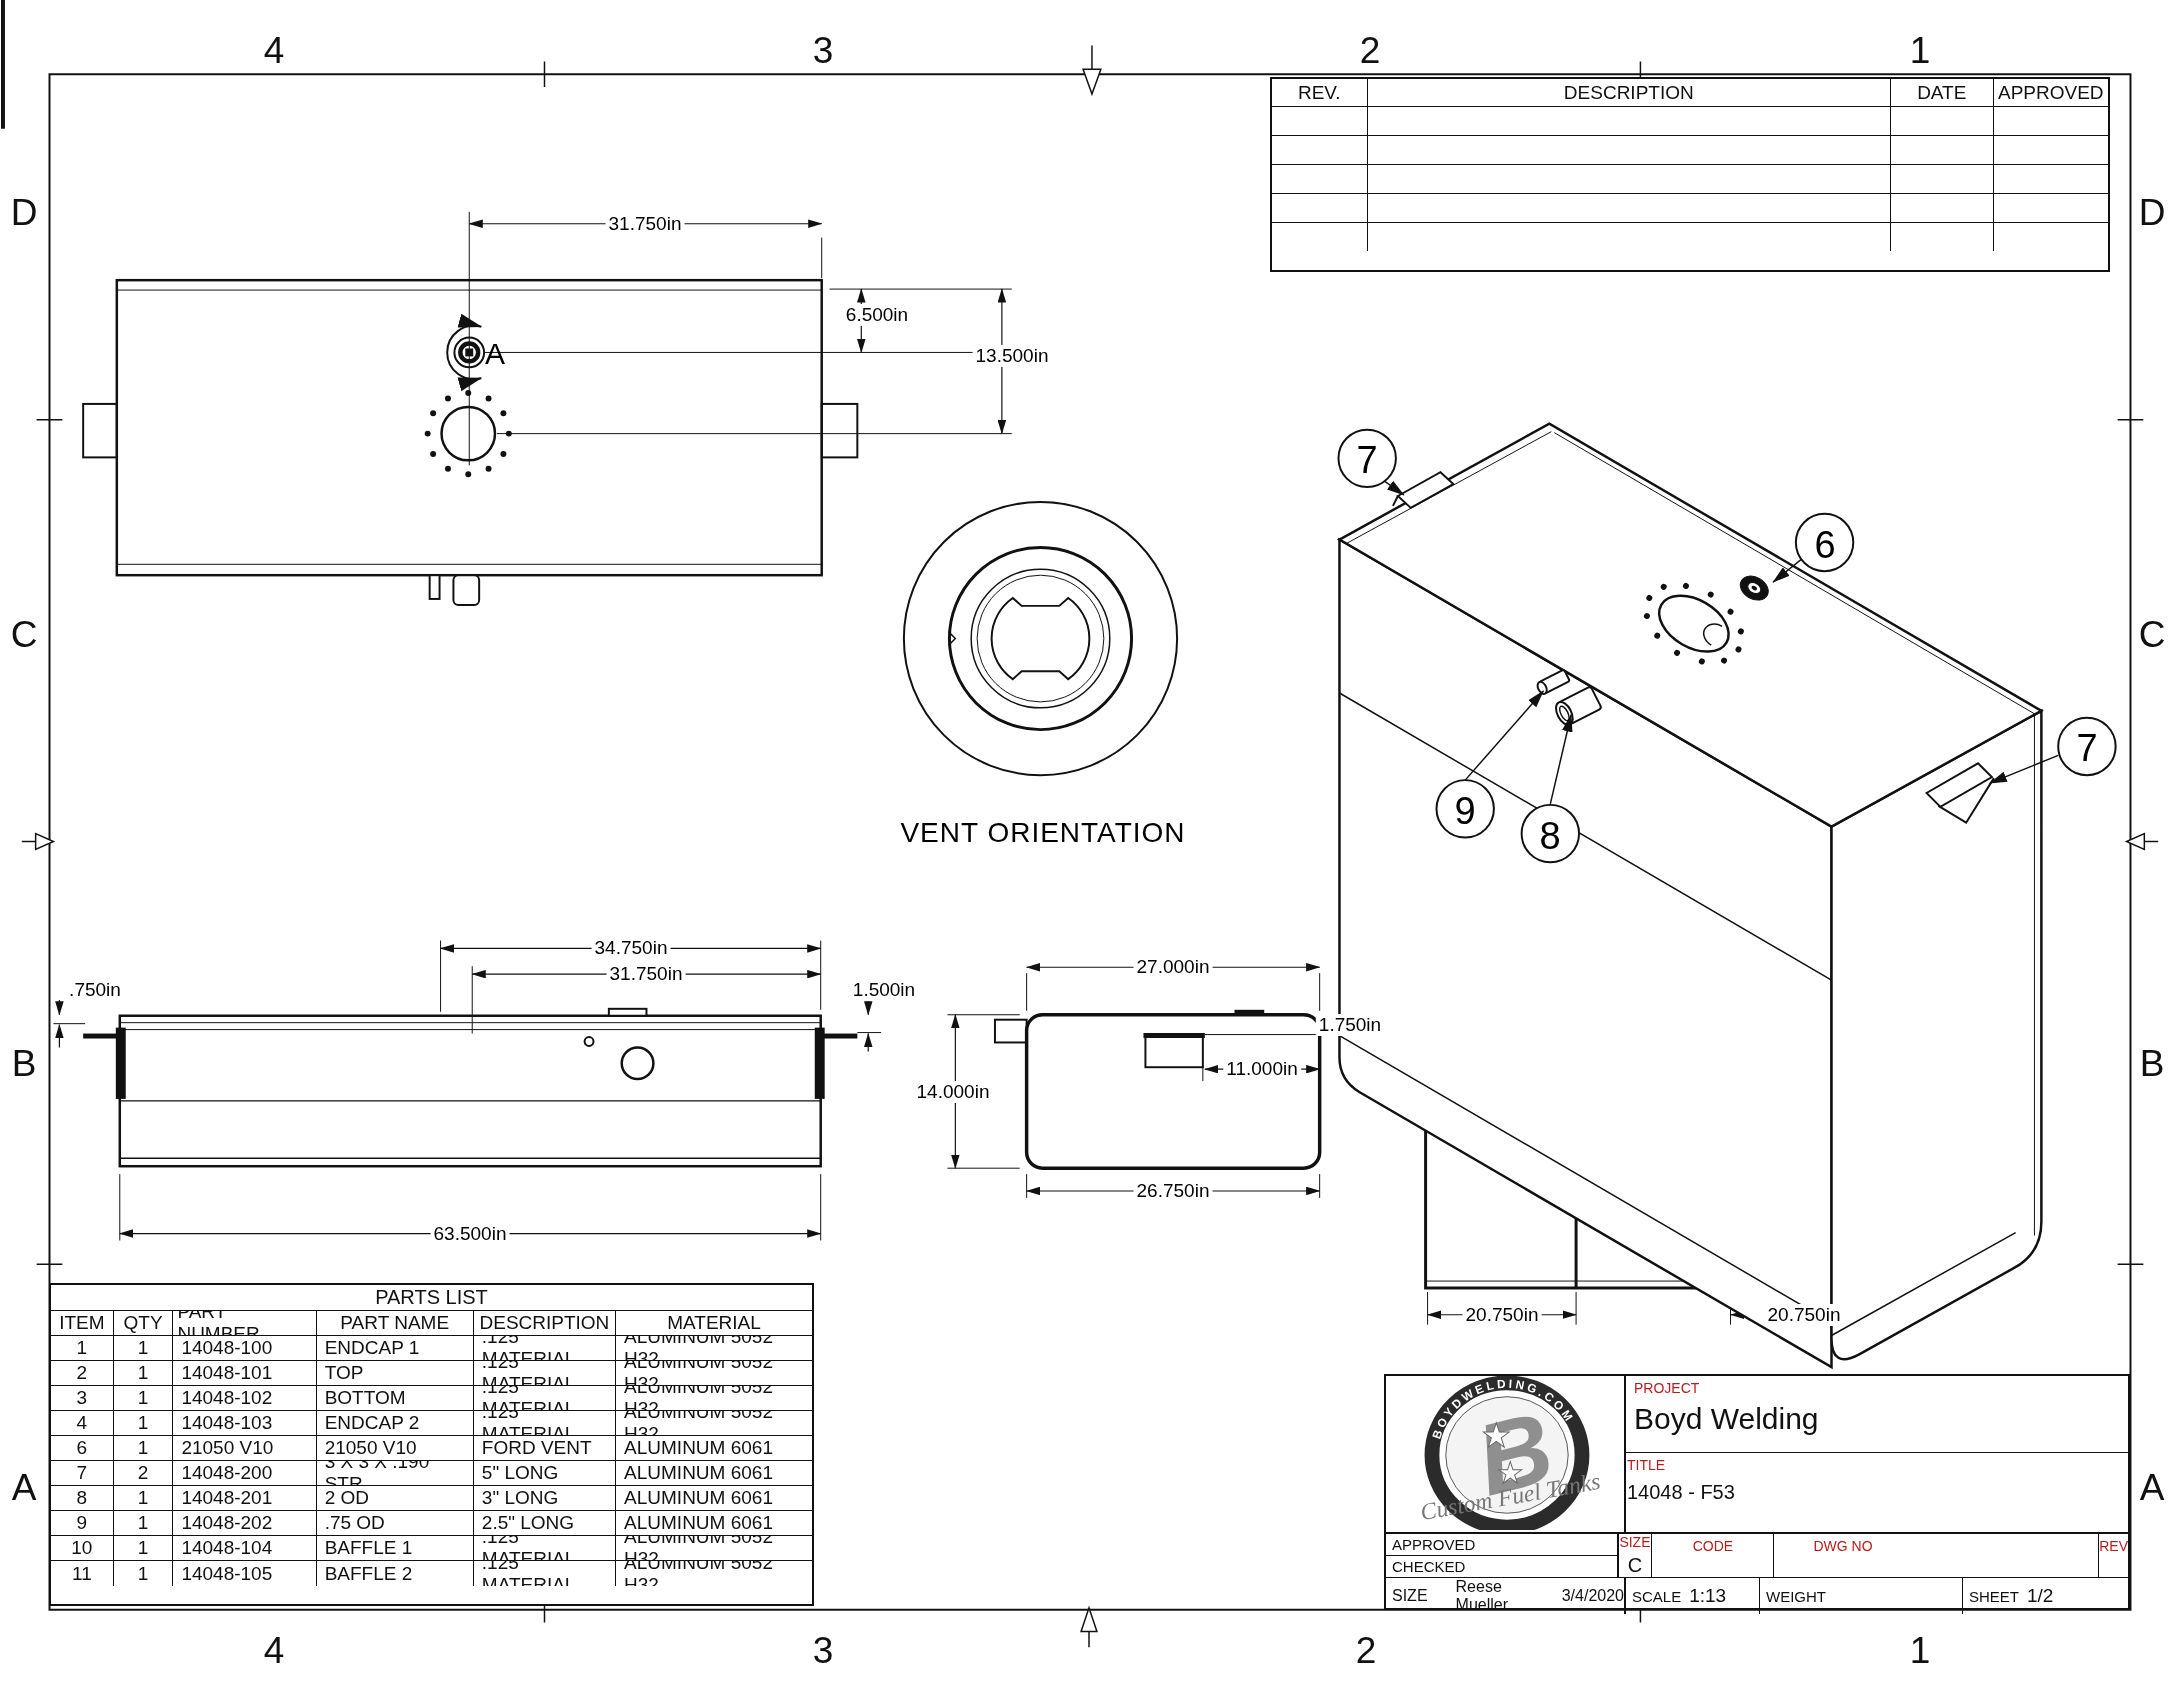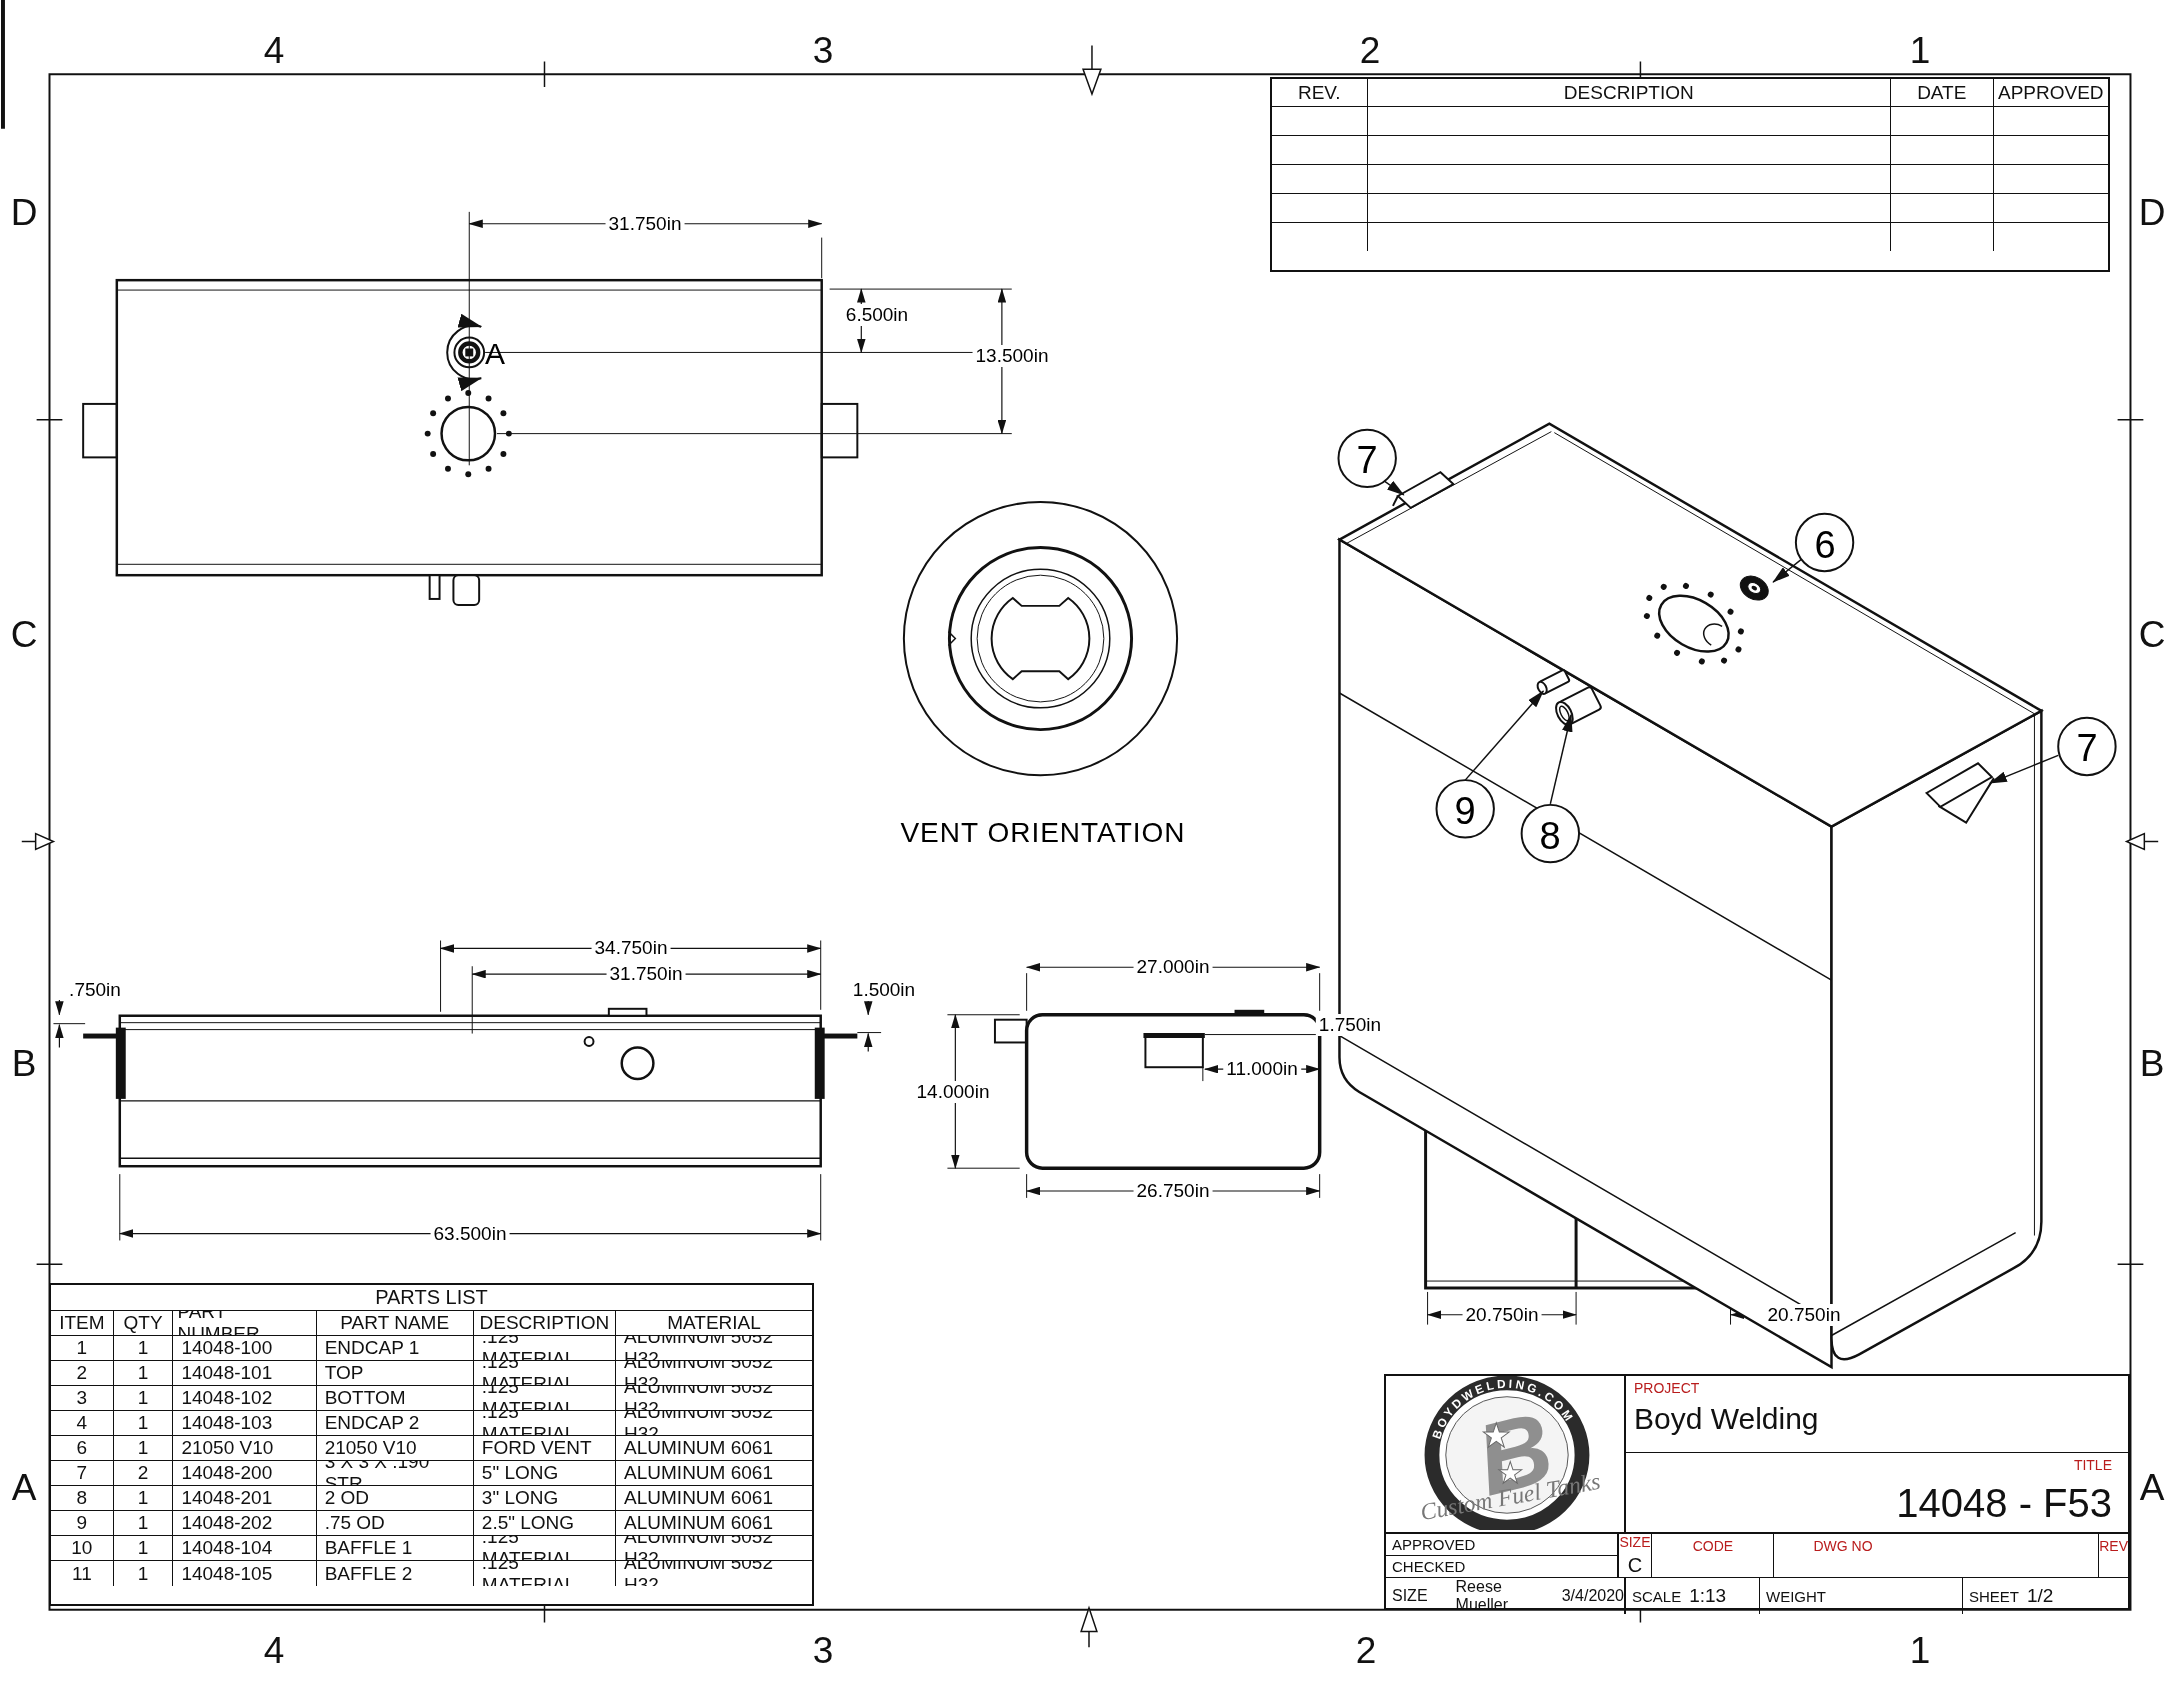--- a/index.html
+++ b/index.html
@@ -25,24 +25,24 @@
   .tbl .titlerow{display:flex;align-items:center;justify-content:center;
                  border-bottom:1.5px solid #111;font-size:20px;}
   
   #titleblock{position:absolute;z-index:2;left:1384px;top:1374px;width:746px;height:236px;
               border:2.5px solid #111;box-sizing:border-box;background:#fff;display:flex;flex-direction:column;}
   #titleblock *{box-sizing:border-box;}
   .tb-top{display:flex;height:158px;border-bottom:2px solid #111;}
   .tb-logo{width:240px;border-right:2px solid #111;position:relative;}
   .tb-projtitle{flex:1;display:flex;flex-direction:column;}
   .tb-proj{height:77px;border-bottom:1.5px solid #111;padding:4px 8px;}
-  .tb-title{flex:1;padding:4px 16px;text-align:right;}
+  .tb-title{flex:1;padding:4px 1px;}
   .tb-small{font-size:14px;color:#b91c1c;}
   .tb-proj-name{font-size:30px;margin-top:6px;}
-  .tb-title-name{font-size:40px;margin-top:8px;}
+  .tb-title-name{font-size:20px;margin-top:8px;}
   .tb-mid{display:flex;height:53px;border-bottom:1.5px solid #111;}
   .tb-approvals{width:240px;border-right:2px solid #111;display:flex;flex-direction:column;}
   .tb-approved{height:50%;border-bottom:1.5px solid #111;display:flex;align-items:center;padding-left:6px;font-size:15px;}
   .tb-checked{height:50%;display:flex;align-items:center;padding-left:6px;font-size:15px;}
   .tb-size{width:35px;border-right:1.5px solid #111;display:flex;flex-direction:column;align-items:center;}
   .tb-code{width:126px;border-right:1.5px solid #111;text-align:center;}
   .tb-dwg{width:300px;border-right:1.5px solid #111;padding-left:5px;margin-left:34px;}
   .tb-rev{flex:1;text-align:center;}
   .tb-bot{display:flex;flex:1;}
   .tb-drawn{width:240px;border-right:2px solid #111;display:flex;align-items:center;font-size:16px;}

